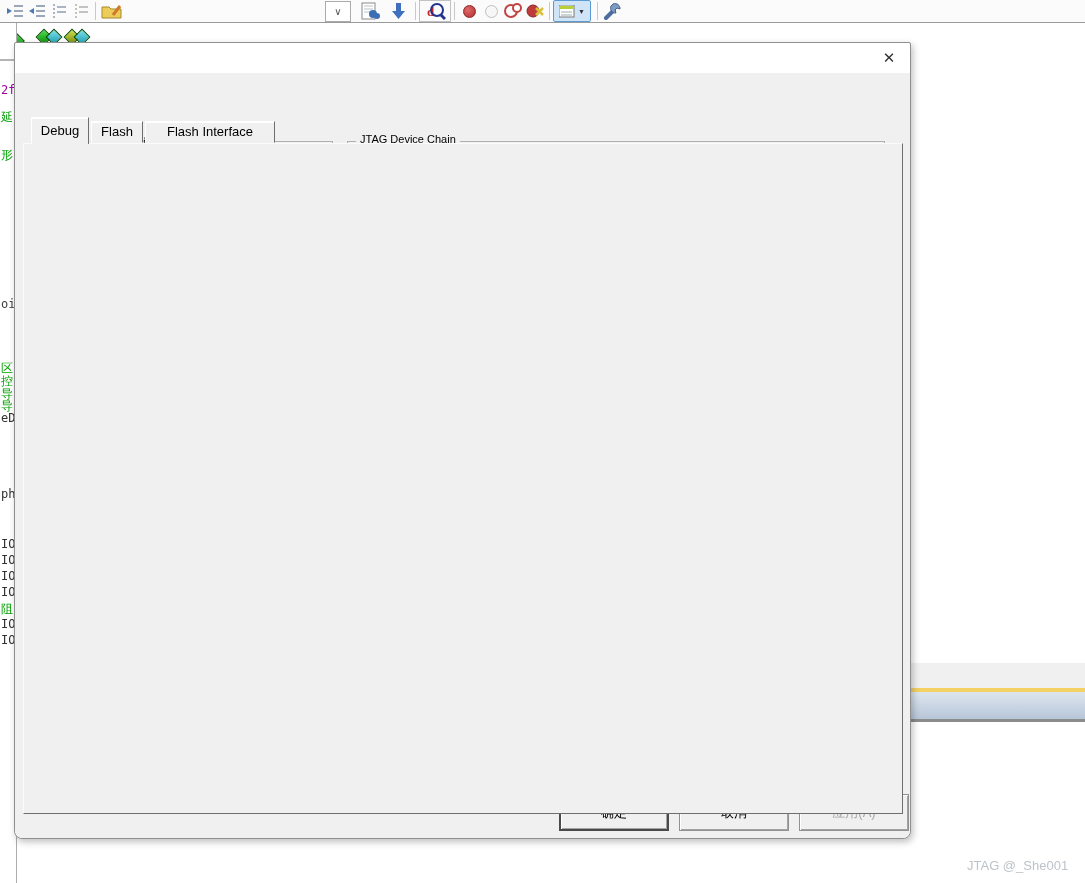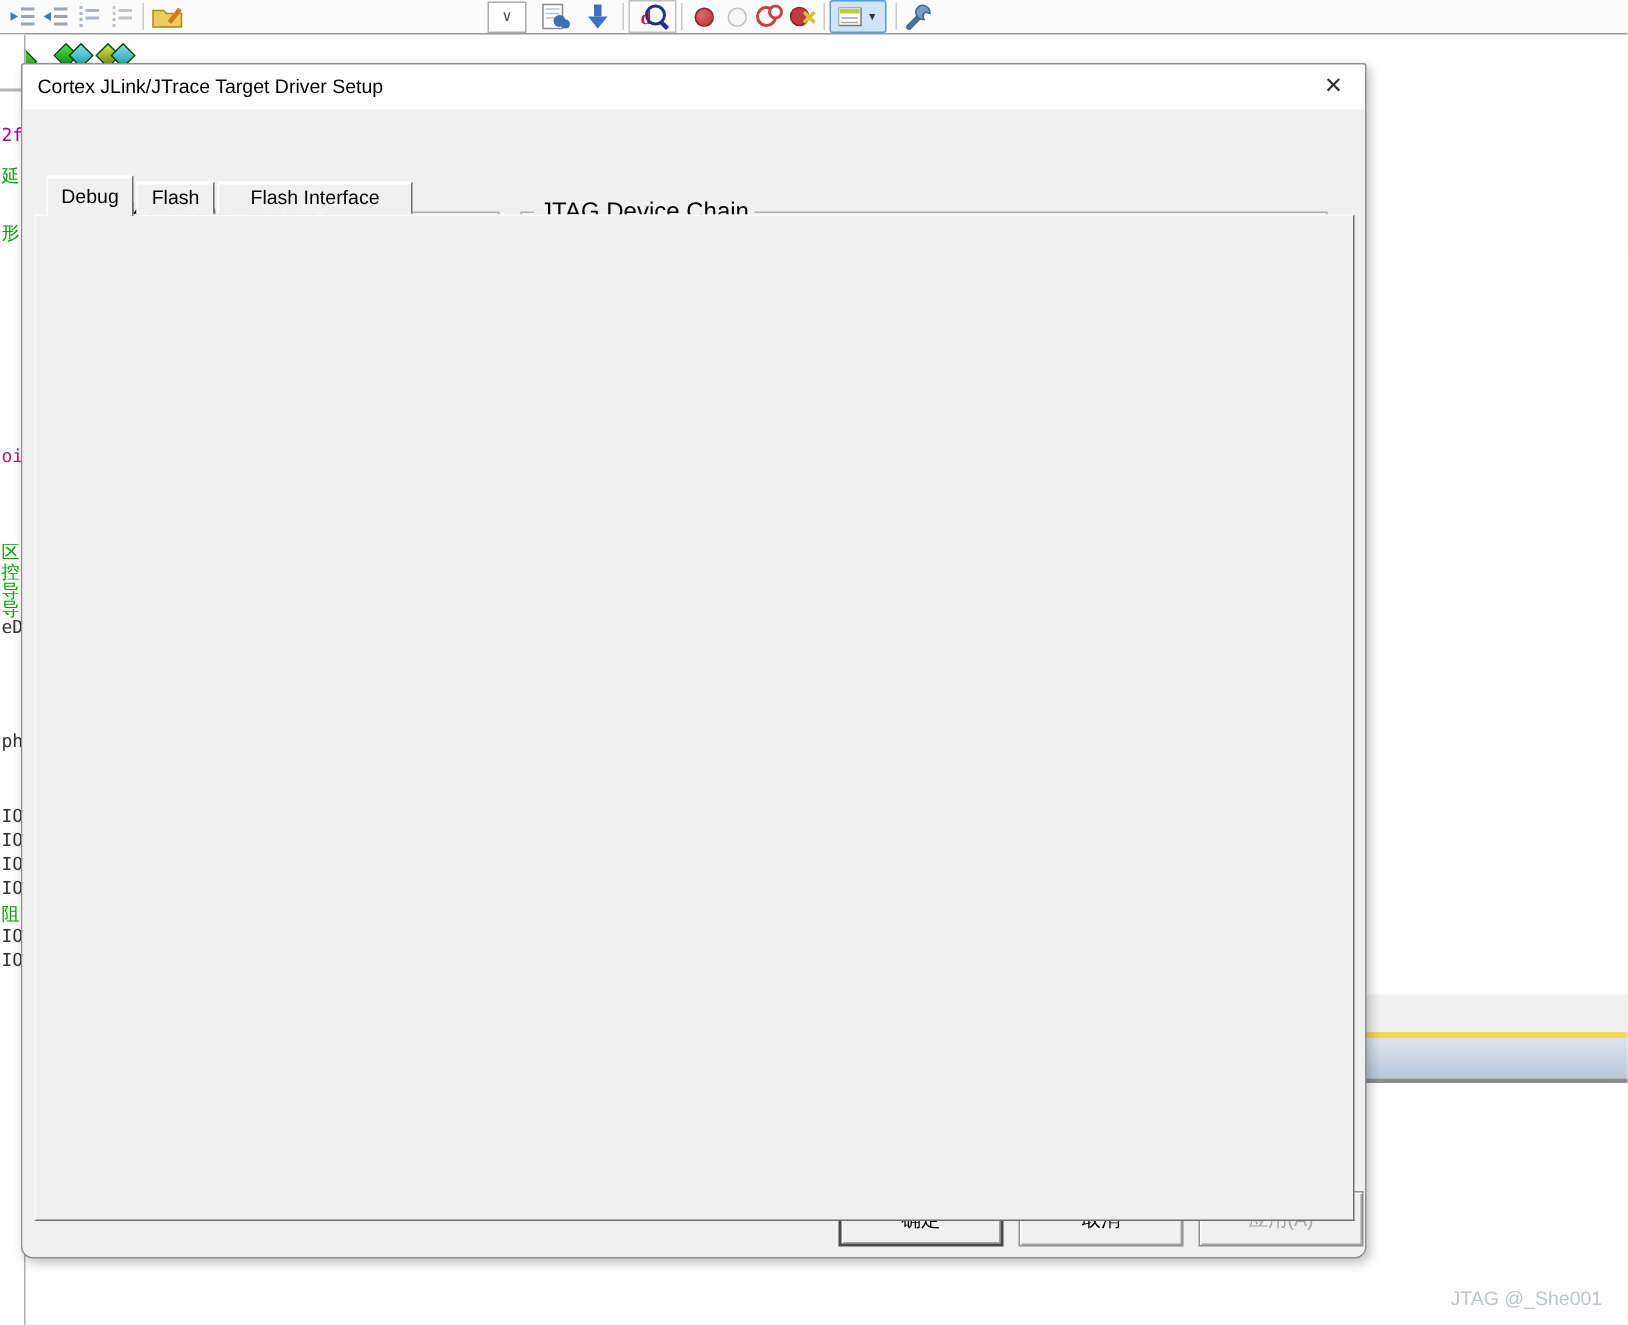--- a/index.html
+++ b/index.html
@@ -32,21 +32,21 @@
   #dlg-close{position:absolute;right:12px;top:6px;width:18px;height:18px;text-align:center;line-height:18px;
              font-size:15px;color:#333;cursor:default;}
   #dlg-body{position:absolute;left:0;top:30px;right:0;bottom:0;background:#f0f0f0;border-radius:0 0 8px 8px;}
   
   .tab{position:absolute;background:#f0f0f0;border:1px solid;border-color:#fff #6e6e6e #f0f0f0 #fff;
        box-shadow:inset 0 1px 0 #fff;font-size:13px;text-align:center;z-index:3;box-sizing:border-box;}
   #tab-panel{position:absolute;left:8px;top:70px;width:880px;height:671px;background:#f0f0f0;
              border:1px solid;border-color:#fbfbfb #6e6e6e #6e6e6e #fbfbfb;z-index:2;box-sizing:border-box;}
   
   .gb{position:absolute;border:1px solid #b0b0b0;box-sizing:border-box;}
-  .gb>.legend{position:absolute;top:-9px;left:8px;background:#f0f0f0;padding:0 4px;font-size:16px;white-space:nowrap;}
+  .gb>.legend{position:absolute;top:-9px;left:8px;background:#f0f0f0;padding:0 4px;font-size:11px;white-space:nowrap;}
   .lbl{position:absolute;font-size:13px;white-space:nowrap;}
   .lbl.gray{color:#9e9e9e;}
   .lbl.r{text-align:right;}
   .field{position:absolute;background:#f1f1f1;border:1px solid;border-color:#8f8f8f #e9e9e9 #e9e9e9 #8f8f8f;
          box-sizing:border-box;font-size:13px;color:#8a8a8a;}
   .combo{position:absolute;display:flex;background:#fff;border:1px solid #8f8f8f;box-sizing:border-box;}
   .combo .ctext{flex:1;font-size:13px;padding:4px 0 0 6px;color:#000;overflow:hidden;}
   .combo .cbtn{width:18px;background:#f0f0f0;border-left:1px solid #c0c0c0;display:flex;align-items:center;
                justify-content:center;font-size:8px;color:#222;box-shadow:inset 1px 1px 0 #fff,inset -1px -1px 0 #a3a3a3;}
   .combo.disabled{background:#f1f1f1;border-color:#a5a5a5 #e5e5e5 #e5e5e5 #a5a5a5;}
@@ -197,21 +197,21 @@
 <span class="bgdiamond" style="left:38px;top:31px;width:10px;height:10px;background:linear-gradient(135deg,#4fe04f,#0a8a0a);"></span>
 <span class="bgdiamond" style="left:48px;top:31px;width:10px;height:10px;background:linear-gradient(135deg,#7de0ea,#1e9fb4);"></span>
 <span class="bgdiamond" style="left:66px;top:31px;width:10px;height:10px;background:linear-gradient(135deg,#cfe04f,#7a8a0a);"></span>
 <span class="bgdiamond" style="left:76px;top:31px;width:10px;height:10px;background:linear-gradient(135deg,#7de0ea,#1e9fb4);"></span>
 
 <div id="code-strip">
   <div style="position:absolute;left:0;top:36px;width:16px;height:2px;background:#b5b5b5;"></div>
 <span class="code-frag" style="top: 60px; color: rgb(160, 0, 160);">2f</span>
     <span class="code-frag" style="top: 86px; color: rgb(0, 160, 0);">延</span>
     <span class="code-frag" style="top: 124px; color: rgb(0, 160, 0);">形</span>
-    <span class="code-frag" style="top: 274px; color: #be185d;">oi</span>
+    <span class="code-frag" style="top: 274px; color: #404040;">oi</span>
     <span class="code-frag" style="top: 337px; color: rgb(0, 160, 0);">区</span>
     <span class="code-frag" style="top: 350px; color: rgb(0, 160, 0);">控</span>
     <span class="code-frag" style="top: 363px; color: rgb(0, 160, 0);">导</span>
     <span class="code-frag" style="top: 375px; color: rgb(0, 160, 0);">导</span>
     <span class="code-frag" style="top: 388px; color: rgb(48, 48, 48);">eD</span>
     <span class="code-frag" style="top: 464px; color: rgb(48, 48, 48); text-align: center;">ph</span>
     <span class="code-frag" style="top: 514px; color: rgb(48, 48, 48);">IO</span>
     <span class="code-frag" style="top: 530px; color: rgb(48, 48, 48);">IO</span>
     <span class="code-frag" style="top: 546px; color: rgb(48, 48, 48);">IO</span>
     <span class="code-frag" style="top: 562px; color: rgb(48, 48, 48);">IO</span>
@@ -221,21 +221,20 @@
   </div>
 
 <div id="right-band-top"></div>
 <div id="right-band-yellow"></div>
 <div id="right-band-blue"></div>
 <div id="right-band-line"></div>
 
 <div id="watermark">JTAG @_She001</div>
 
 <div id="dialog">
-  <div id="dlg-title">Cortex JLink/JTrace Target Driver Setup</div>
   <div id="dlg-close">✕</div>
   <div id="dlg-body">
 
     <div class="tab" style="left:16px;top:44px;width:58px;height:27px;line-height:25px;border-bottom:none;z-index:4;">Debug</div>
     <div class="tab" style="left:76px;top:48px;width:52px;height:22px;line-height:20px;">Flash</div>
     <div class="tab" style="left:130px;top:48px;width:130px;height:22px;line-height:20px;">Flash Interface</div>
 
     <div id="tab-panel">
 
       

